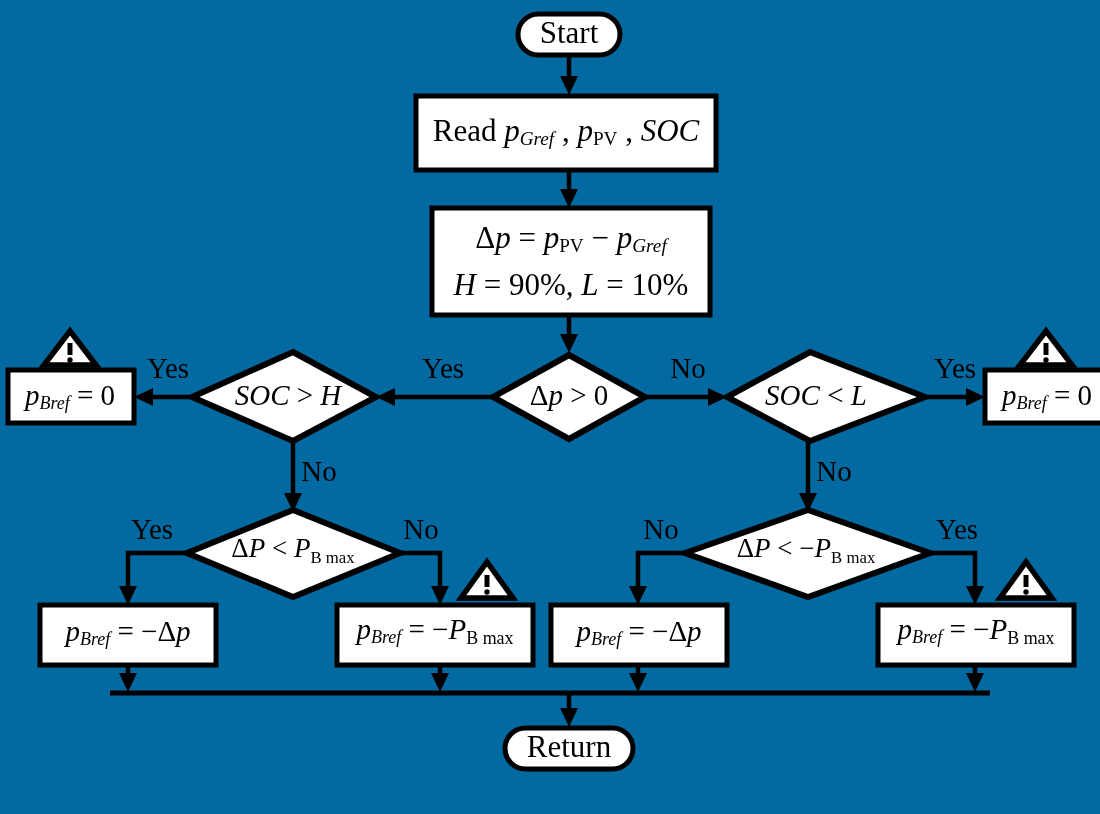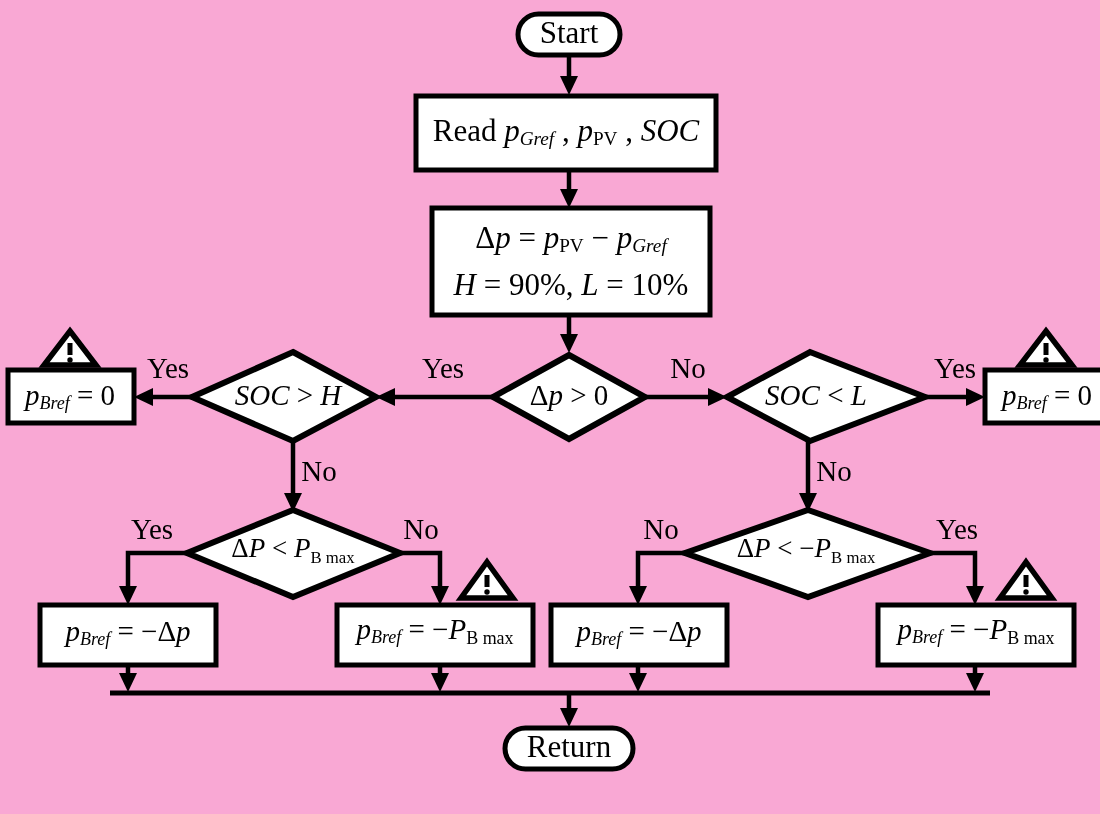--- a/index.html
+++ b/index.html
@@ -10,21 +10,21 @@
   body {
     width: 1100px;
     height: 814px;
     overflow: hidden;
     font-family: "Liberation Serif", "DejaVu Serif", serif;
   }
   #flow-root {
     position: relative;
     width: 1100px;
     height: 814px;
-    background: #f9a8d4;
+    background: #0369a1;
   }
   svg#flow-svg {
     display: block;
     width: 1100px;
     height: 814px;
   }
   .shape-stroke {
     fill: #ffffff;
     stroke: #000000;
     stroke-width: 5;

